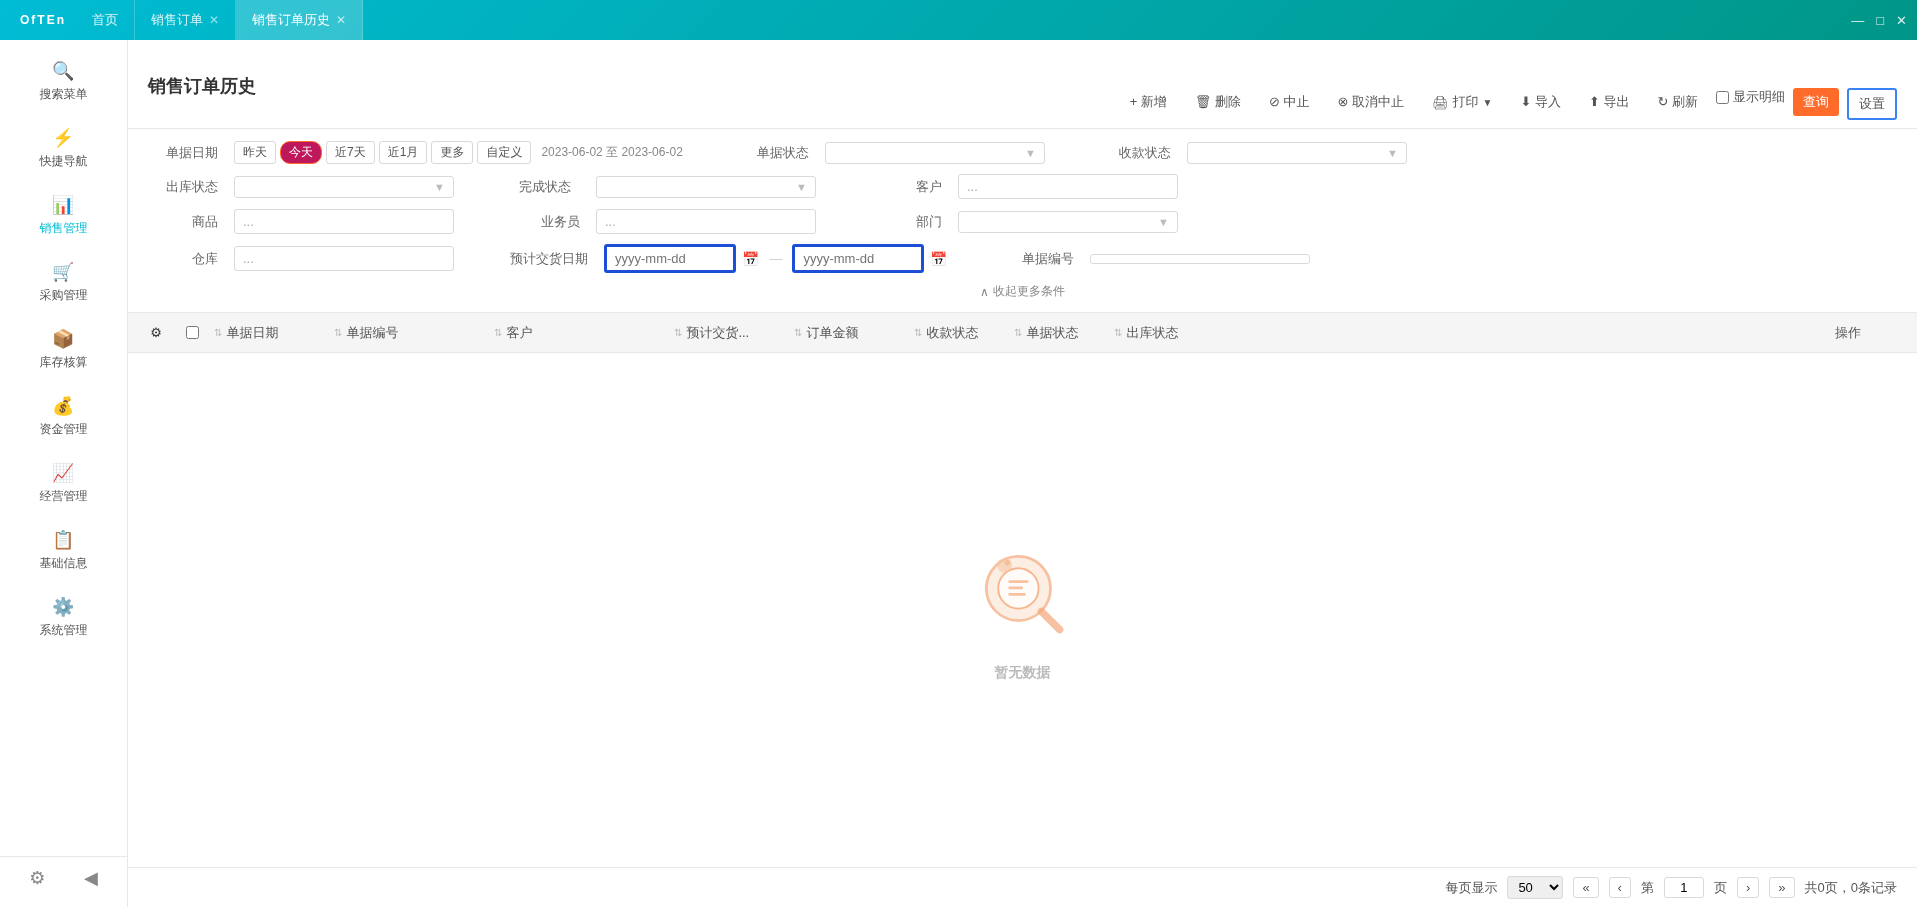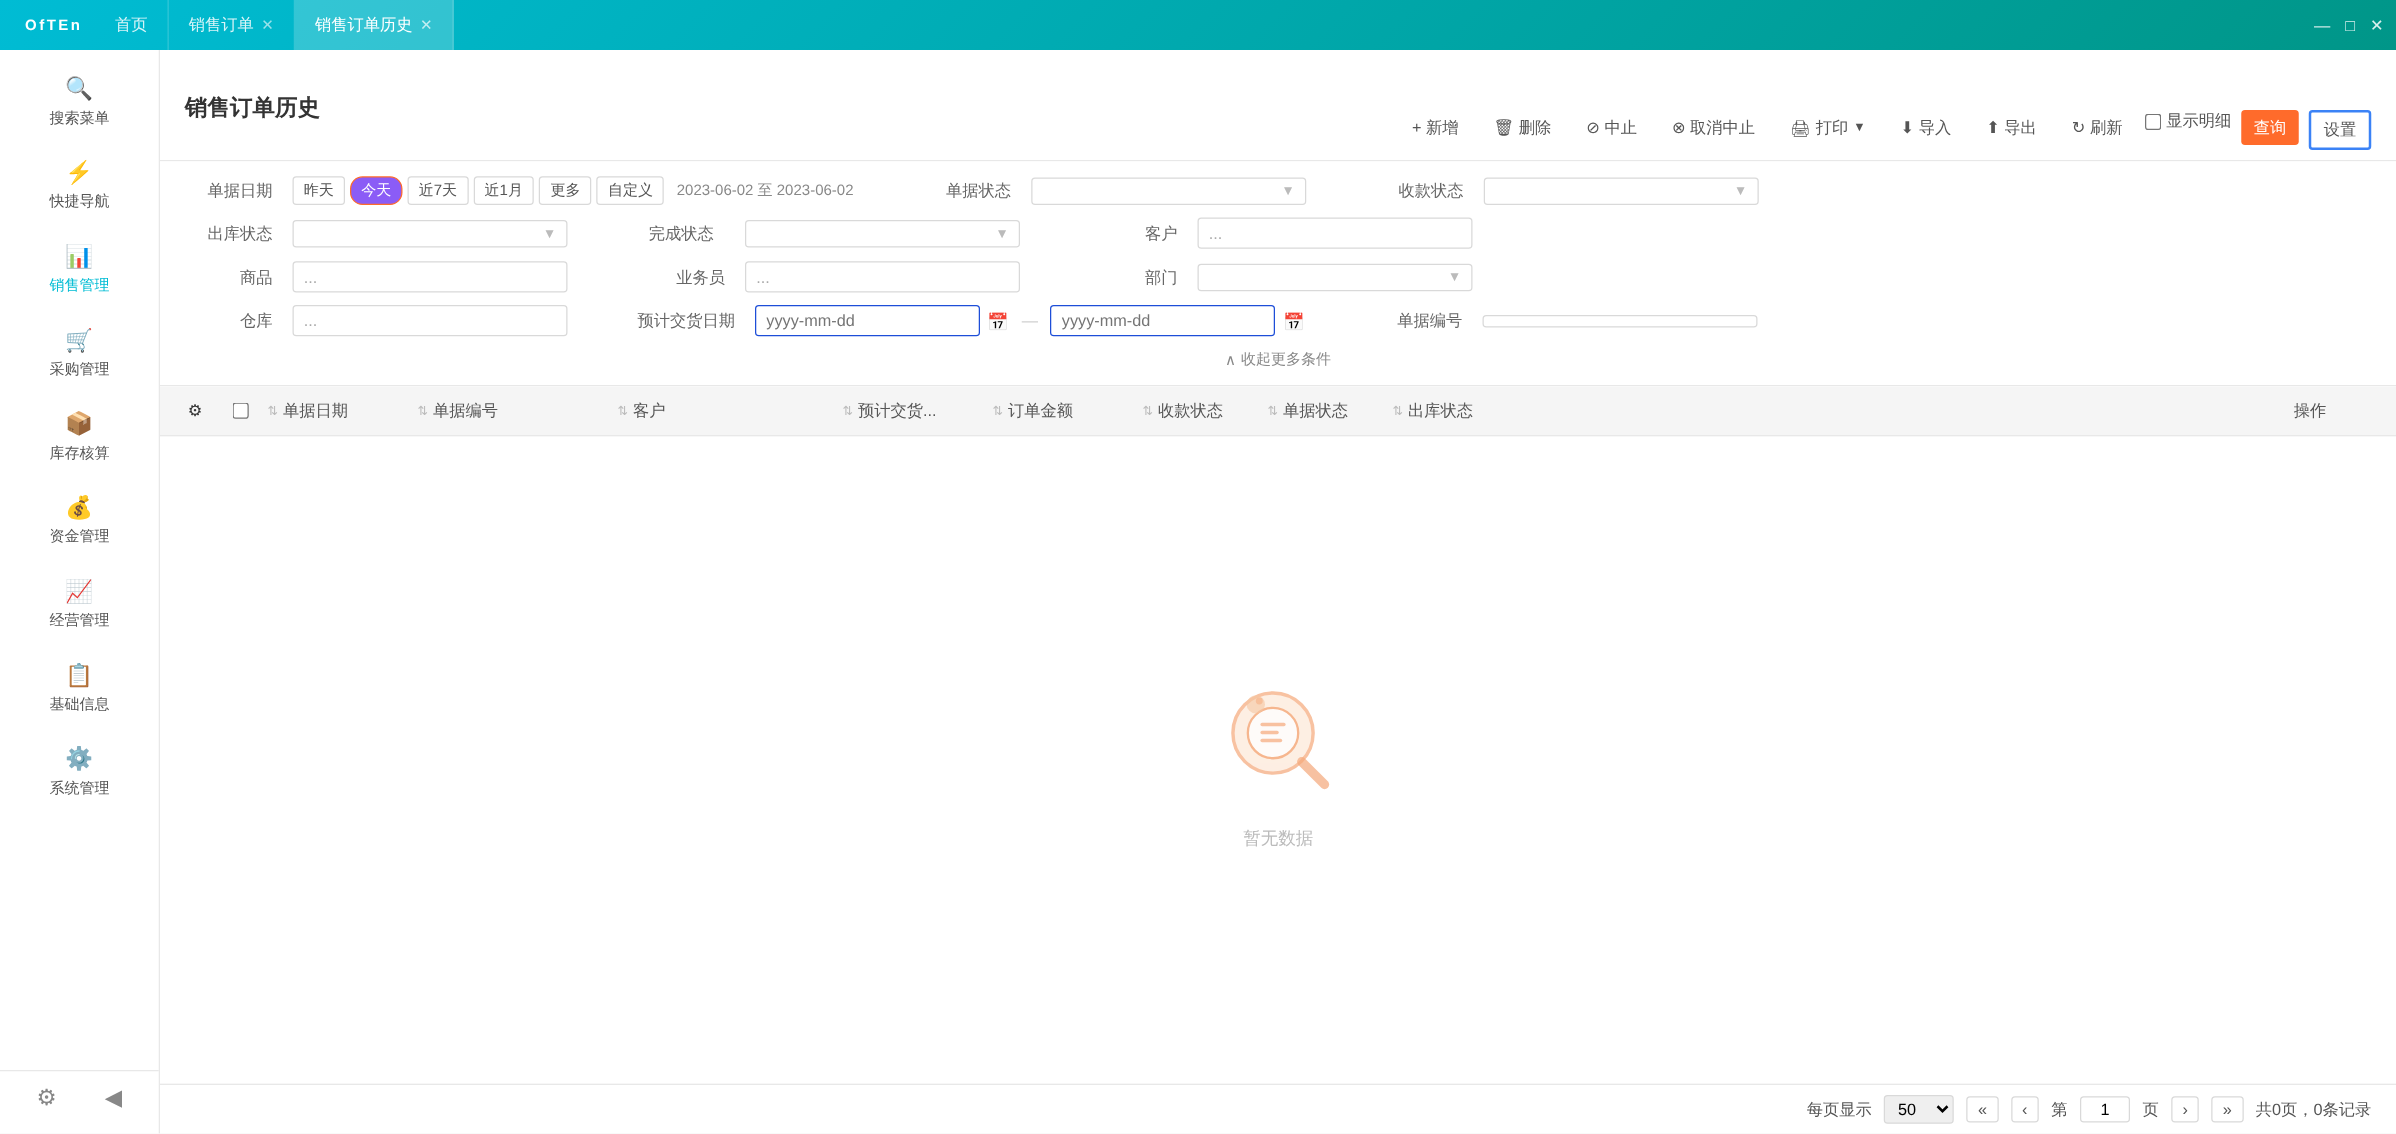--- a/index.html
+++ b/index.html
@@ -177,21 +177,21 @@
     .date-btn {
       padding: 2px 8px;
       border: 1px solid #d9d9d9;
       border-radius: 3px;
       cursor: pointer;
       font-size: 12px;
       background: #fff;
       color: #555;
     }
     .date-btn.active {
-      background: #8b5cf6;
+      background: #be185d;
       color: #fff;
       border-color: #ff6b2b;
       border-radius: 10px;
     }
     .date-range {
       font-size: 12px;
       color: #888;
       margin-left: 4px;
     }
     .filter-select {
@@ -210,27 +210,27 @@
     .filter-dots {
       color: #aaa;
       cursor: pointer;
       padding: 4px 8px;
       border: 1px solid #d9d9d9;
       border-radius: 3px;
       background: #fff;
       min-width: 200px;
     }
     .filter-input {
-      border: 1px solid #1d4ed8;
+      border: 3px solid #1d4ed8;
       border-radius: 3px;
       padding: 4px 8px;
       font-size: 13px;
       color: #999;
       background: #fff;
-      width: 180px;
+      width: 132px;
     }
     .filter-separator { color: #ccc; margin: 0 4px; }
     .cal-icon { color: #f5a623; cursor: pointer; font-size: 14px; }
     .collapse-row {
       display: flex;
       justify-content: center;
       align-items: center;
       gap: 4px;
       color: #888;
       font-size: 12px;
@@ -278,20 +278,21 @@
 
     
     .empty-state {
       flex: 1;
       display: flex;
       flex-direction: column;
       align-items: center;
       justify-content: center;
       gap: 16px;
       padding: 40px;
+      font-weight: bold;
     }
     .empty-text { color: #bbb; font-size: 14px; }
 
     
     .table-footer {
       background: #fff;
       border-top: 1px solid #e8e8e8;
       padding: 8px 20px;
       display: flex;
       align-items: center;

